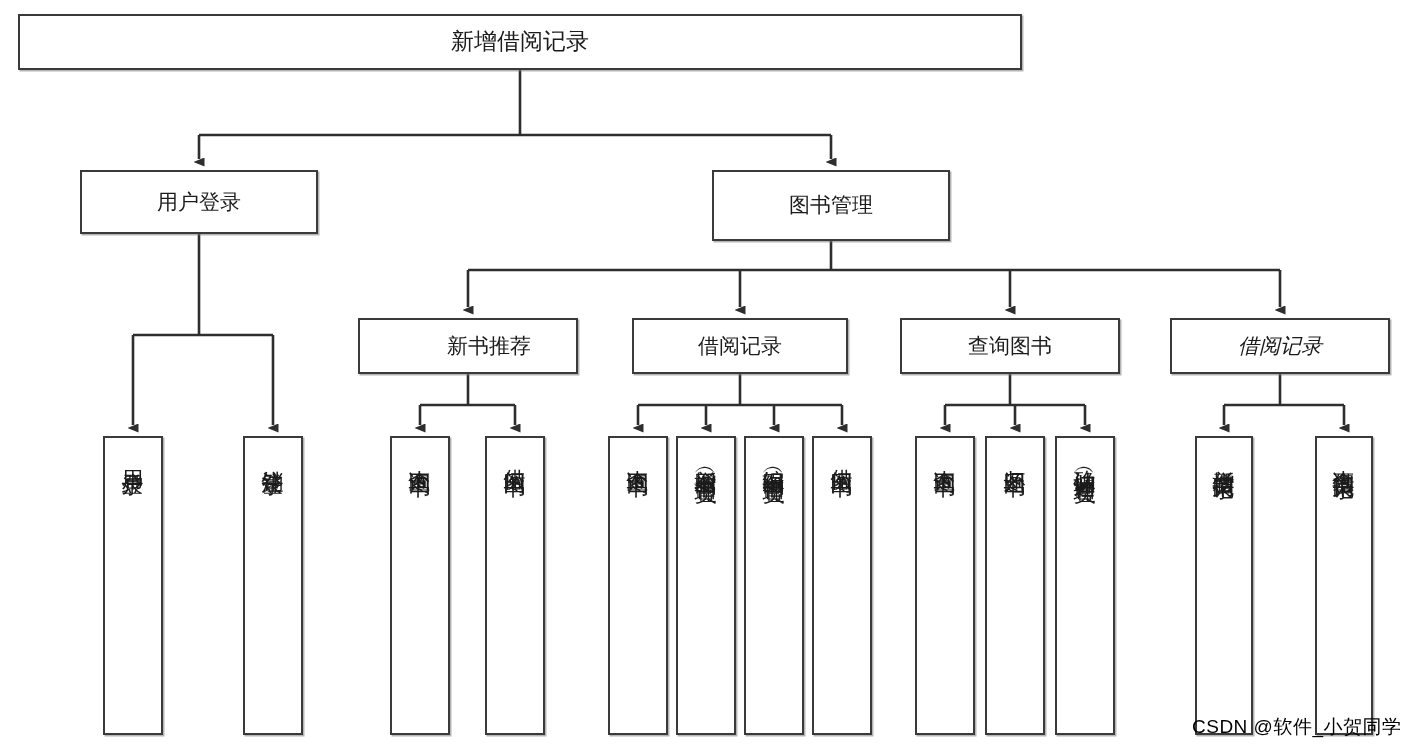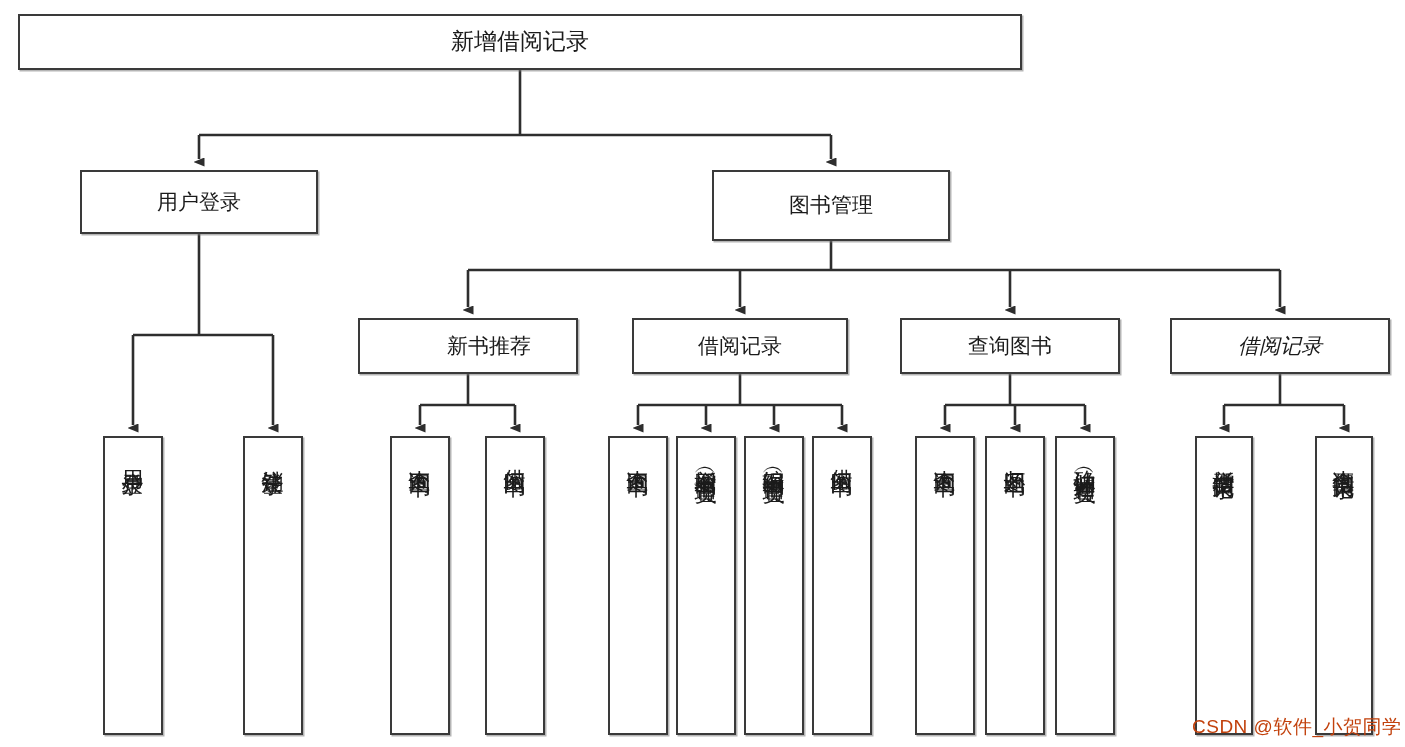--- a/index.html
+++ b/index.html
@@ -57,21 +57,21 @@
     writing-mode: vertical-rl;
     text-orientation: upright;
     font-size: 22px;
     letter-spacing: 2px;
     line-height: 1.05;
     white-space: nowrap;
   }
   .watermark {
     position: absolute;
     font-size: 19px;
-    color: #c2410c;
+    color: #000000;
     white-space: nowrap;
     letter-spacing: 0.5px;
   }
 </style>
 </head>
 <body>
 
 <div id="canvas">
 
   <svg id="wires" viewBox="0 0 1405 747" xmlns="http://www.w3.org/2000/svg">

